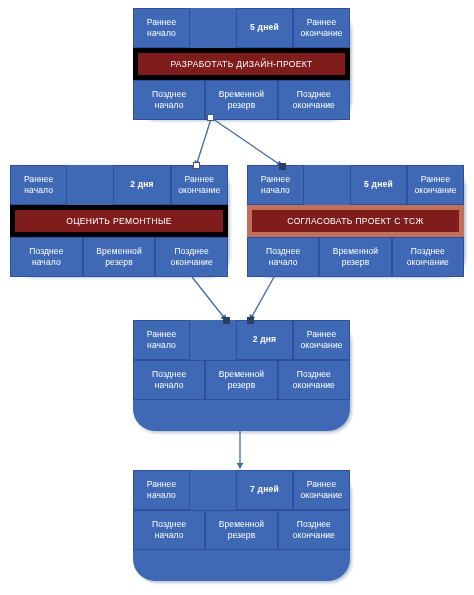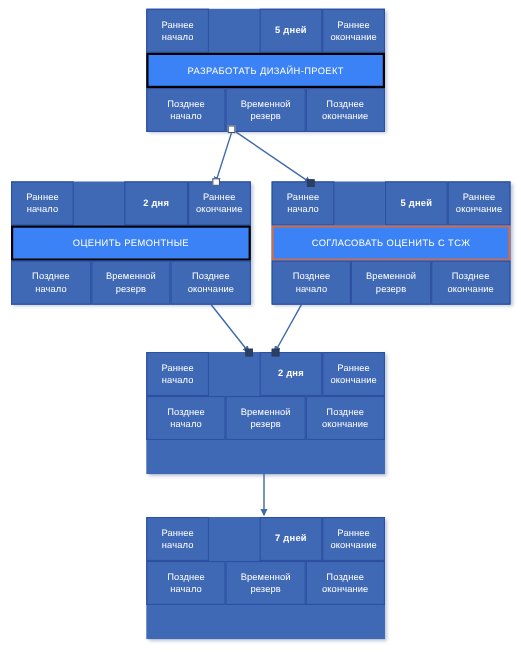--- a/index.html
+++ b/index.html
@@ -32,20 +32,21 @@
     pointer-events: none;
   }
 
   
   .node {
     position: absolute;
     z-index: 2;
     box-sizing: border-box;
     background: #3f68b5;
     box-shadow: 2px 2px 3px rgba(90,110,150,0.40);
+    border-radius: 22px;
   }
 
   .node-row {
     display: flex;
     width: 100%;
     box-sizing: border-box;
   }
 
   .node-row.top,
   .node-row.bottom {
@@ -75,22 +76,22 @@
     margin-left: 46px;
   }
 
   .node-row.task {
     height: 32px;
   }
 
   .task-cell {
     flex: 1 1 0;
     box-sizing: border-box;
-    background: #3b82f6;
-    border: 2px solid #000000;
+    background: #7f1d1d;
+    border: 5px solid #000000;
     color: #ffffff;
     font-size: 8.5px;
     letter-spacing: 0.35px;
     display: flex;
     align-items: center;
     justify-content: center;
     text-align: center;
     padding: 1px 4px;
   }
 
@@ -176,21 +177,21 @@
       </div>
       <div class="node" style="left: 247px; top: 165px; width: 217px; height: 111px;">
         <div class="node-row top">
           <div class="cell">Раннее
 начало</div>
           <div class="cell duration">5 дней</div>
           <div class="cell">Раннее
 окончание</div>
         </div>
         <div class="node-row task">
-          <div class="task-cell accent">СОГЛАСОВАТЬ ОЦЕНИТЬ С ТСЖ</div>
+          <div class="task-cell accent">СОГЛАСОВАТЬ ПРОЕКТ С ТСЖ</div>
         </div>
         <div class="node-row bottom">
           <div class="cell">Позднее
 начало</div>
           <div class="cell">Временной
 резерв</div>
           <div class="cell">Позднее
 окончание</div>
         </div>
       </div>

